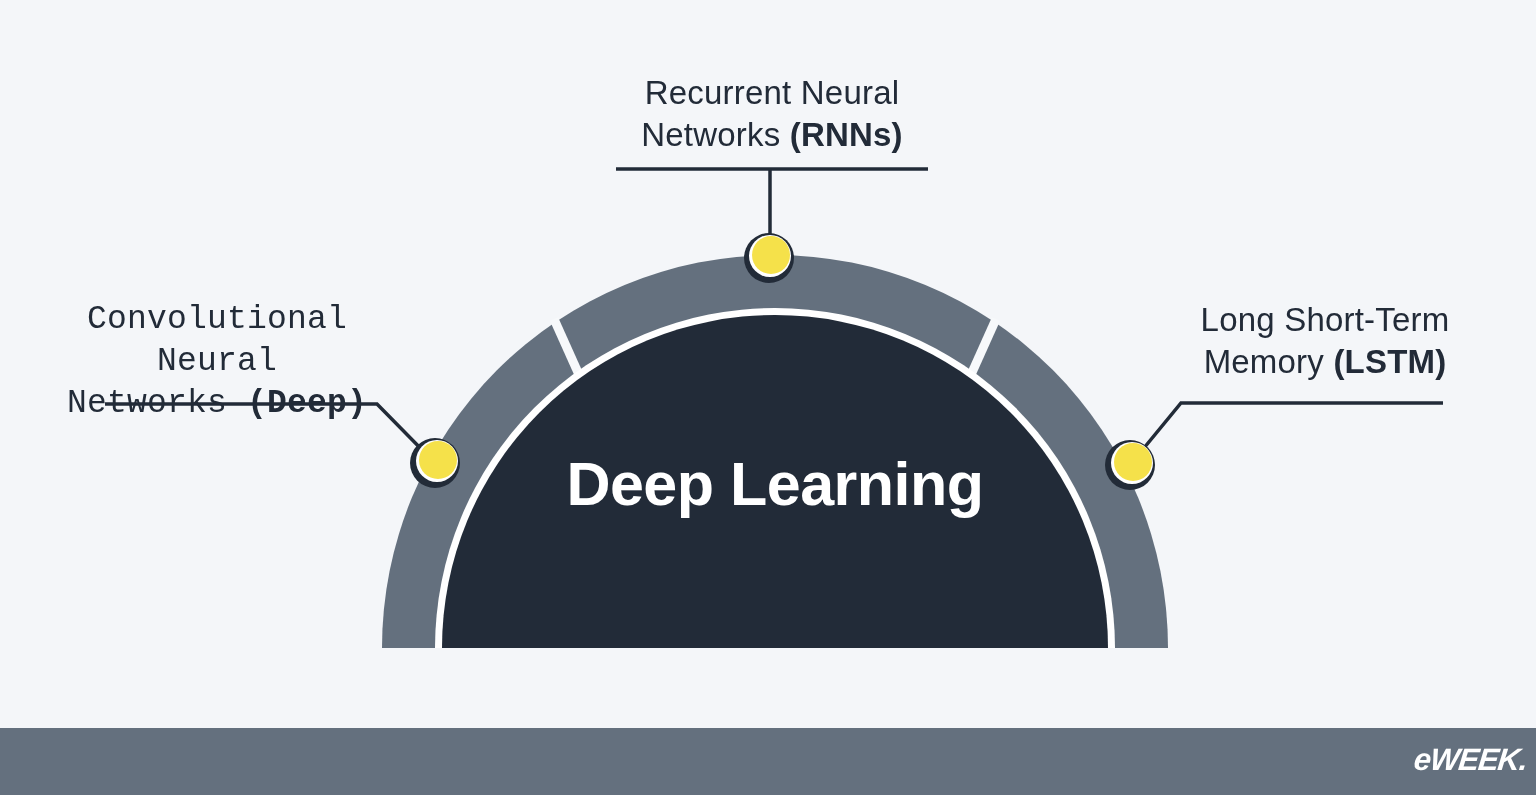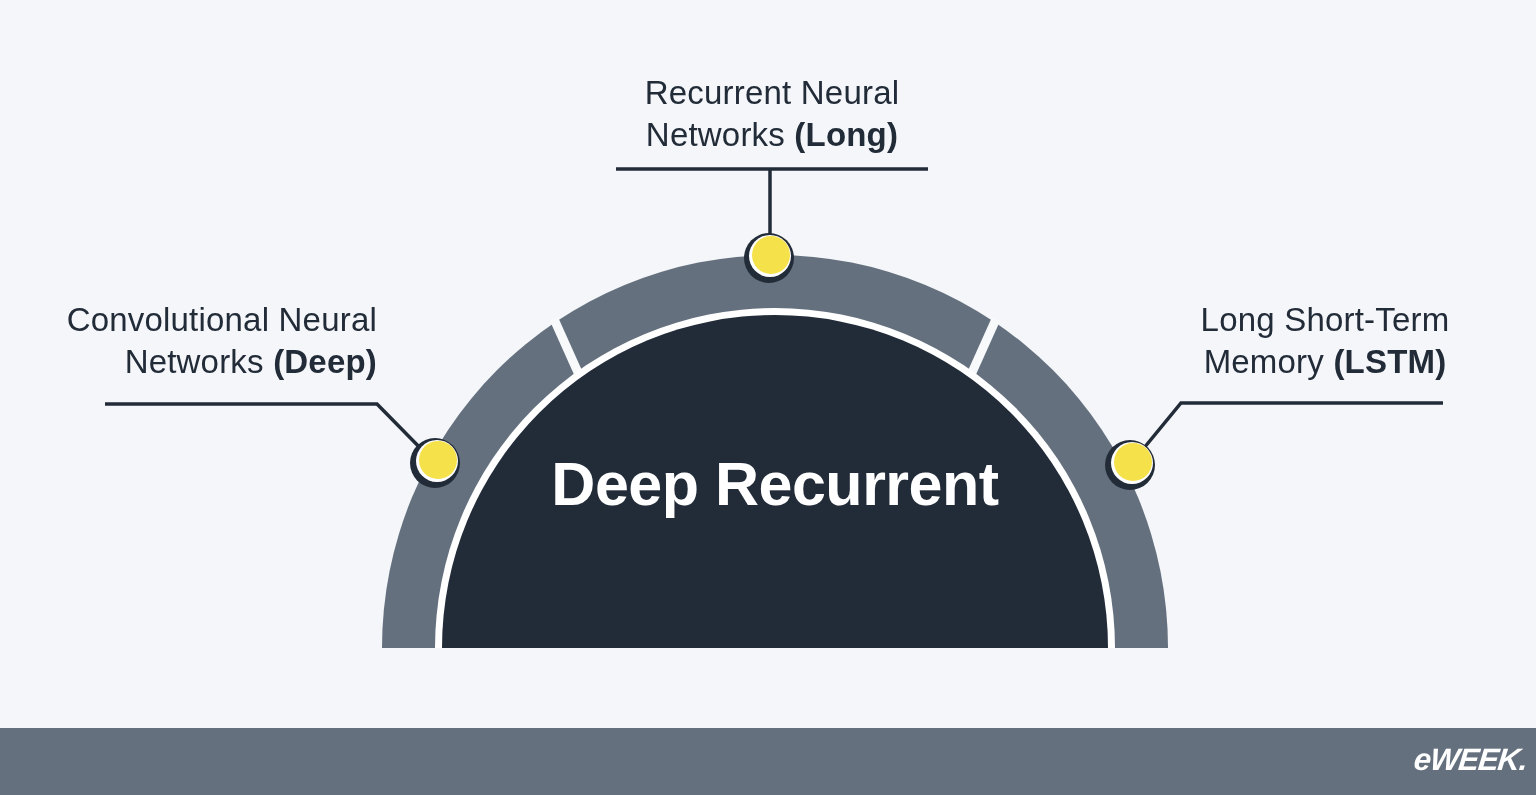--- a/index.html
+++ b/index.html
@@ -27,21 +27,21 @@
   .label {
     position: absolute;
     color: #222b38;
     font-size: 33px;
     line-height: 42px;
     font-weight: 400;
     letter-spacing: 0.2px;
   }
   .label b { font-weight: 700; }
   .label-rnn  { left: 612px;  top: 72px;  width: 320px; text-align: center; }
-  .label-cnn  { left: 57px;   top: 299px; width: 320px; text-align: right; }
+  .label-cnn  { left: 57px;   top: 299px; width: 320px; text-align: center; font-family: Liberation Mono, monospace; }
   .label-lstm { left: 1180px; top: 299px; width: 290px; text-align: center; }
   
   .title {
     position: absolute;
     left: 475px;
     top: 452px;
     width: 600px;
     text-align: center;
     font-weight: 700;
     font-size: 61px;
@@ -106,34 +106,34 @@
     </g>
     <g>
       <circle cx="1130" cy="465" r="25" fill="#222b38"></circle>
       <circle cx="1132" cy="463" r="21" fill="#ffffff"></circle>
       <circle cx="1133" cy="462" r="19" fill="#f5e14a"></circle>
     </g>
   </svg>
 
   <div class="label label-rnn">
     <span>Recurrent Neural</span><br>
-    <span>Networks </span><b>(Long)</b>
+    <span>Networks </span><b>(RNNs)</b>
   </div>
 
   <div class="label label-cnn">
     <span>Convolutional Neural</span><br>
     <span>Networks </span><b>(Deep)</b>
   </div>
 
   <div class="label label-lstm">
     <span>Long Short-Term</span><br>
     <span>Memory </span><b>(LSTM)</b>
   </div>
 
   <div class="title">
-    <span class="t1">Deep Recurrent</span>
+    <span class="t1">Deep Learning</span>
   </div>
 
   <div class="footer">
     <span class="brand">eWEEK.</span>
   </div>
 
 </div>
 
 </body></html>

